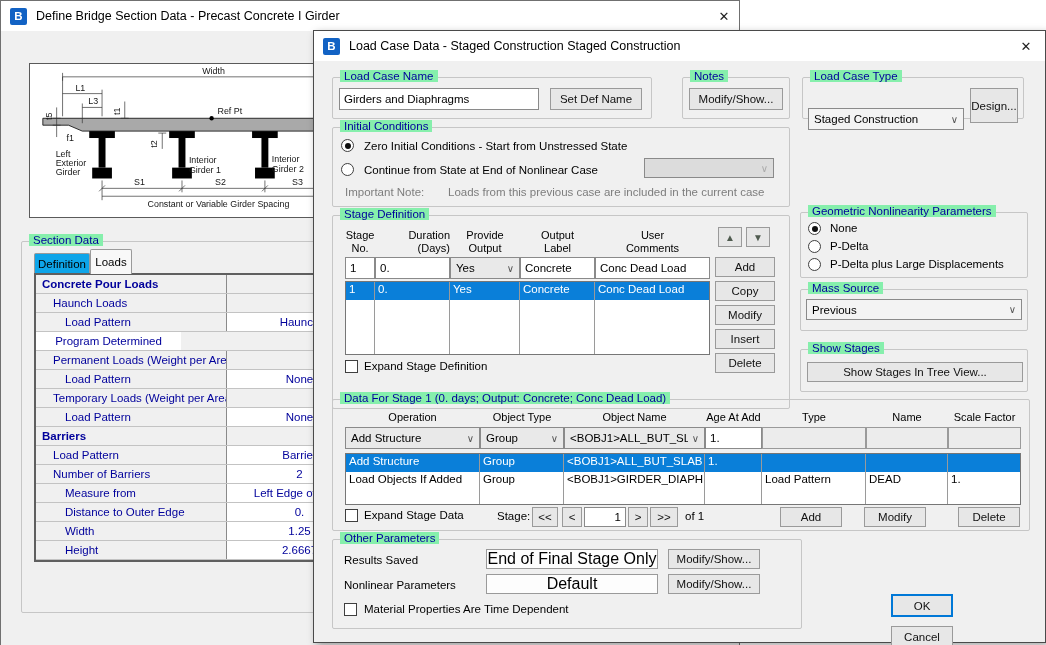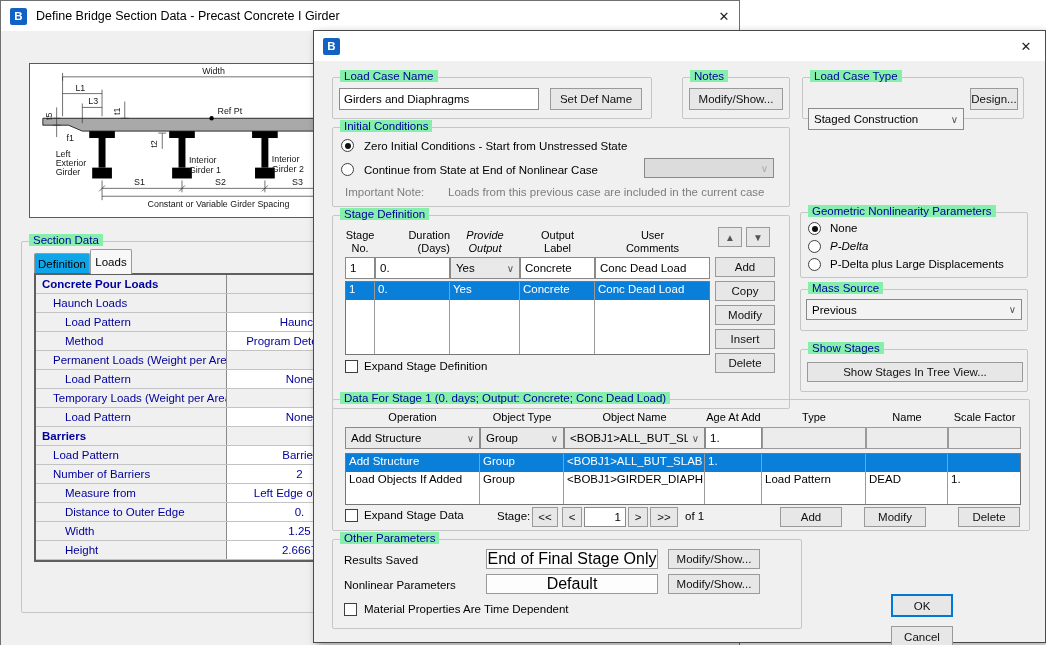--- a/index.html
+++ b/index.html
@@ -159,21 +159,20 @@
         </div>
       <div class="bt-row">
           <div class="bt-i ind1">Haunch Loads</div>
           <div class="bt-v"></div>
         </div>
       <div class="bt-row">
           <div class="bt-i ind2">Load Pattern</div>
           <div class="bt-v has">Haunch</div>
         </div>
       <div class="bt-row">
-          <div class="bt-i ind2">Method</div>
           <div class="bt-v has">Program Determined</div>
         </div>
       <div class="bt-row">
           <div class="bt-i ind1">Permanent Loads (Weight per Area)</div>
           <div class="bt-v"></div>
         </div>
       <div class="bt-row">
           <div class="bt-i ind2">Load Pattern</div>
           <div class="bt-v has">None</div>
         </div>
@@ -213,20 +212,21 @@
           <div class="bt-i ind2">Height</div>
           <div class="bt-v has">2.6667</div>
         </div>
     </div>
   </div>
 </div>
 
 <div class="dlg fg" style="left:313px;top:30px;width:733px;height:613px;">
   <div class="tbar">
     <span class="appicon">B</span>
+    <span class="ttext">Load Case Data - Staged Construction Staged Construction</span>
   </div>
   <div class="close" style="left:697px;">✕</div>
 
   <div class="body">
 
     <div class="grp" style="left:18px;top:16px;width:320px;height:42px;">
       <span class="glabel">Load Case Name</span>
     </div>
     <input class="inp" style="left: 25px; top: 27px; width: 200px; height: 22px;" value="Girders and Diaphragms">
     <div class="btn" style="left:236px;top:27px;width:92px;height:22px;">Set Def Name</div>
@@ -236,21 +236,21 @@
     </div>
     <div class="btn" style="left:375px;top:27px;width:94px;height:22px;">Modify/Show...</div>
 
     <div class="grp" style="left:488px;top:16px;width:222px;height:42px;">
       <span class="glabel">Load Case Type</span>
     </div>
     <div class="combo" style="left:494px;top:27px;width:156px;height:22px;margin-top:20px;">
       <span class="ctext">Staged Construction</span>
       <span class="chev">∨</span>
     </div>
-    <div class="btn" style="left:656px;top:27px;width:48px;height:22px;">Design...</div>
+    <div class="btn" style="left:656px;top:27px;width:48px;height:35px;">Design...</div>
 
     <div class="grp" style="left:18px;top:66px;width:458px;height:80px;">
       <span class="glabel">Initial Conditions</span>
     </div>
     <span class="radio sel" style="left:27px;top:78px;"></span>
     <span class="lbl" style="left:50px;top:79px;">Zero Initial Conditions - Start from Unstressed State</span>
     <span class="radio" style="left:27px;top:102px;"></span>
     <span class="lbl" style="left:50px;top:103px;">Continue from State at End of Nonlinear Case</span>
     <div class="combo disabled" style="left:330px;top:97px;width:130px;height:20px;">
       <span class="ctext"></span>
@@ -264,21 +264,21 @@
     </div>
     <div class="thead" style="left:31px;top:165px;width:365px;height:29px;">
       <div class="hc" style="width:30px;">
           <span>Stage</span>
           <span>No.</span>
         </div>
       <div class="hc" style="width:75px;align-items:flex-end;">
           <span>Duration</span>
           <span>(Days)</span>
         </div>
-      <div class="hc" style="width:70px;font-style:italic;">
+      <div class="hc" style="width:70px;">
           <span>Provide</span>
           <span>Output</span>
         </div>
       <div class="hc" style="width:75px;">
           <span>Output</span>
           <span>Label</span>
         </div>
       <div class="hc" style="width:115px;">
           <span>User</span>
           <span>Comments</span>
@@ -324,21 +324,21 @@
     <div class="btn" style="left:401px;top:244px;width:60px;height:20px;">Modify</div>
     <div class="btn" style="left:401px;top:268px;width:60px;height:20px;">Insert</div>
     <div class="btn" style="left:401px;top:292px;width:60px;height:20px;">Delete</div>
 
     <div class="grp" style="left:486px;top:151px;width:228px;height:66px;">
       <span class="glabel">Geometric Nonlinearity Parameters</span>
     </div>
     <span class="radio sel" style="left:494px;top:161px;"></span>
     <span class="lbl" style="left:516px;top:161px;">None</span>
     <span class="radio" style="left:494px;top:179px;"></span>
-    <span class="lbl" style="left:516px;top:179px;font-style:italic;">P-Delta</span>
+    <span class="lbl" style="left:516px;top:179px;">P-Delta</span>
     <span class="radio" style="left:494px;top:197px;"></span>
     <span class="lbl" style="left:516px;top:197px;">P-Delta plus Large Displacements</span>
 
     <div class="grp" style="left:486px;top:228px;width:228px;height:42px;">
       <span class="glabel">Mass Source</span>
     </div>
     <div class="combo" style="left:492px;top:238px;width:216px;height:21px;">
       <span class="ctext">Previous</span>
       <span class="chev">∨</span>
     </div>

